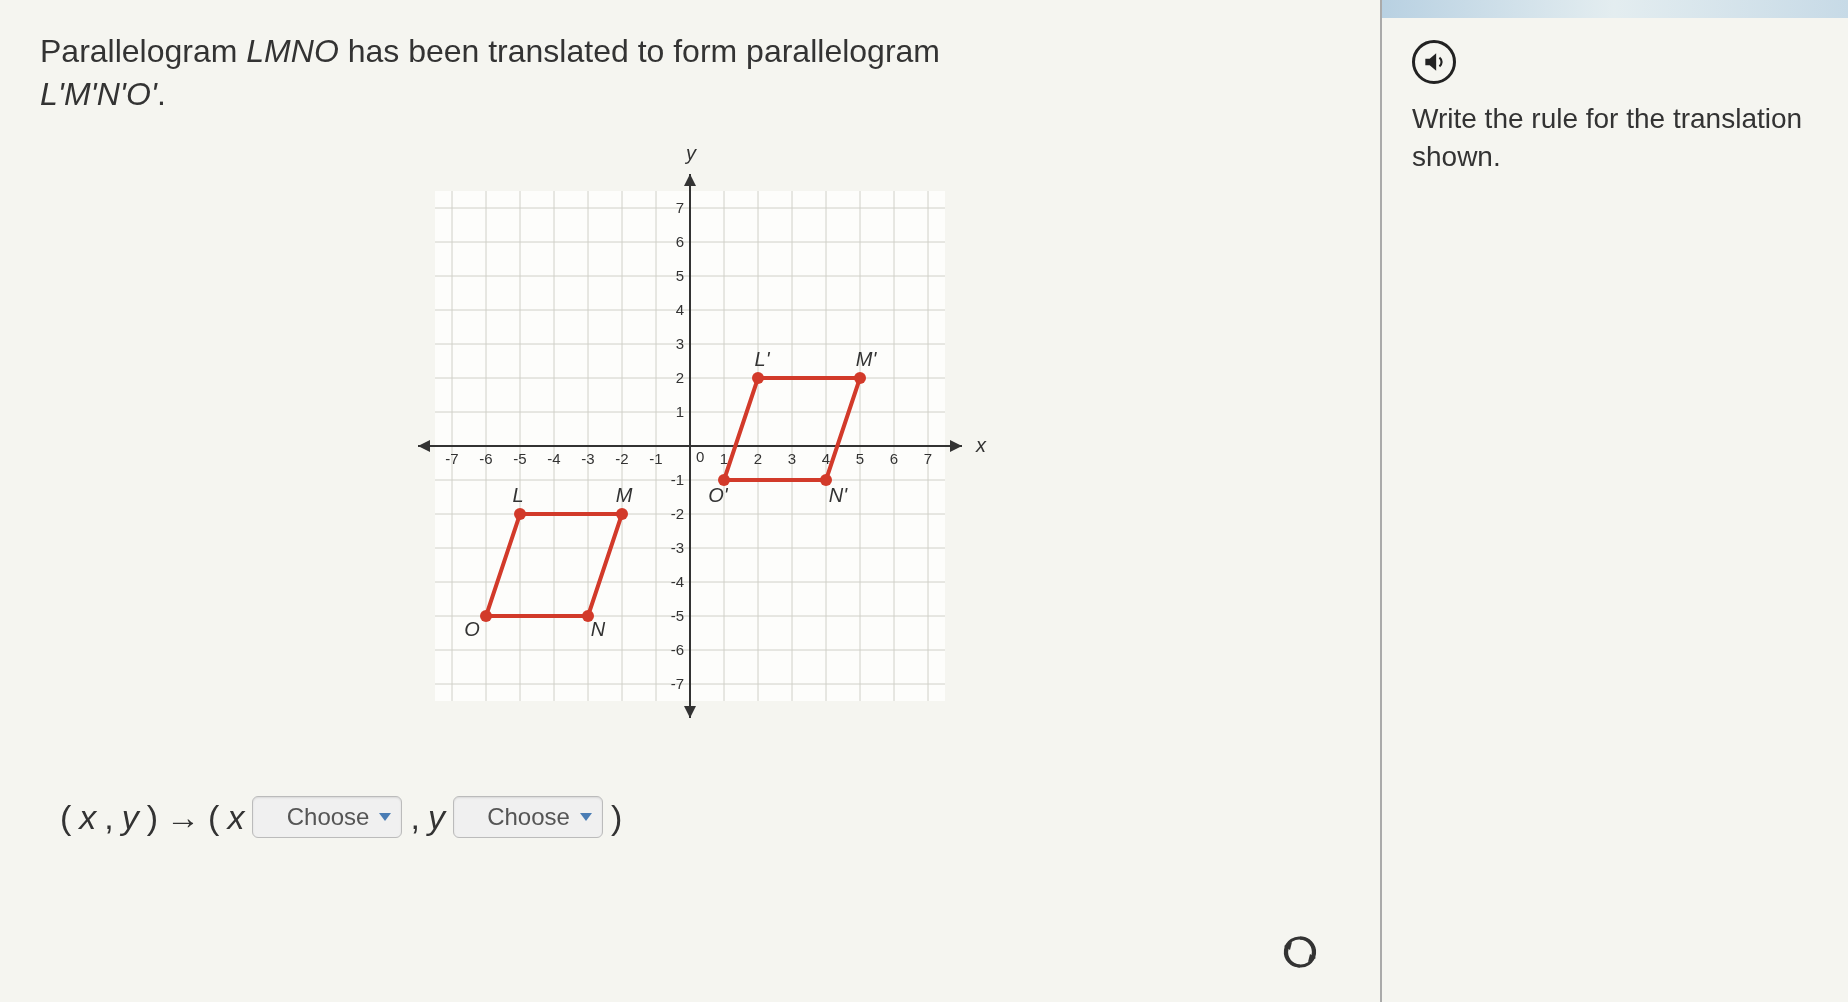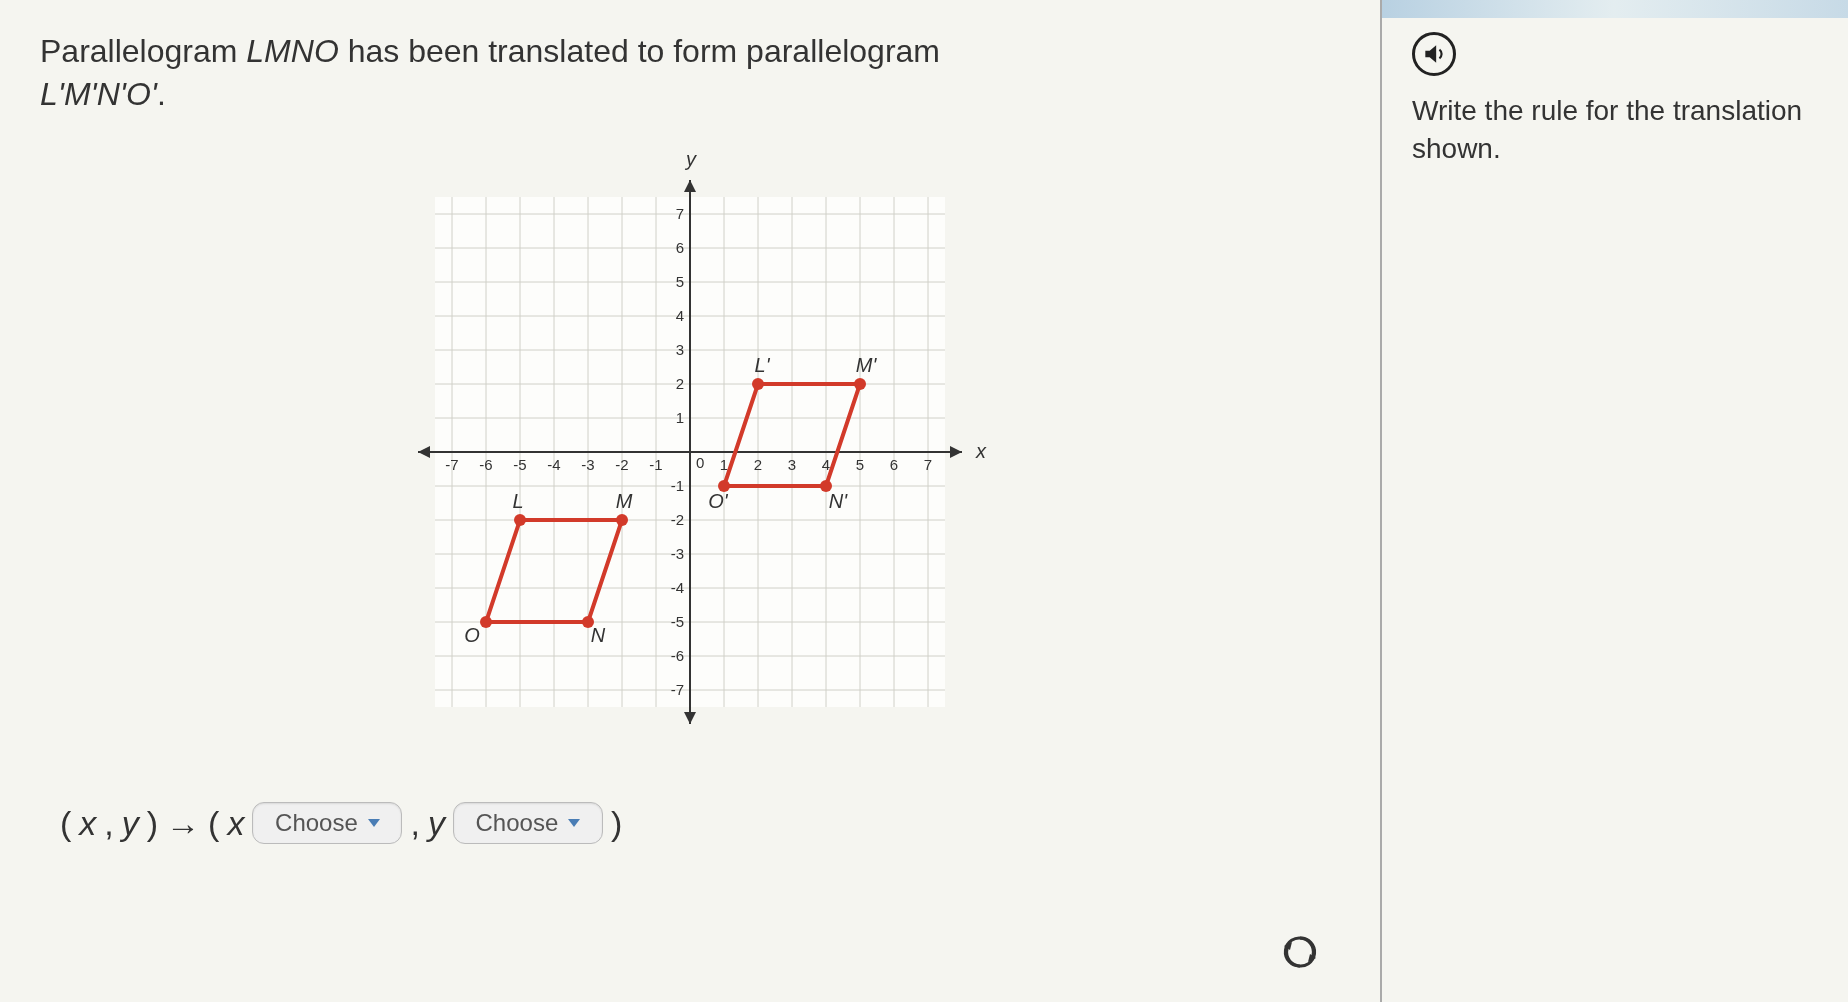--- a/index.html
+++ b/index.html
@@ -19,27 +19,27 @@
       height: 1002px;
       padding: 30px 40px;
     }
     .sidebar {
       position: absolute;
       left: 1380px;
       top: 0;
       width: 468px;
       height: 1002px;
       border-left: 2px solid #aaa;
-      padding: 32px 30px;
+      padding: 40px 30px;
     }
     .question-text {
       font-size: 32px;
       color: #333;
       line-height: 1.35;
-      margin-bottom: 26px;
+      margin-bottom: 20px;
     }
     .question-text i { font-style: italic; }
     .graph-wrap {
       width: 620px;
       height: 620px;
       margin: 10px auto 40px auto;
       position: relative;
     }
     .answer-row {
       font-size: 34px;
@@ -48,24 +48,24 @@
       display: flex;
       align-items: center;
       gap: 8px;
       margin-top: 30px;
       margin-left: 20px;
     }
     .answer-row .upright { font-style: normal; }
     .dropdown {
       display: inline-flex;
       align-items: center;
-      justify-content: center;
+      justify-content: flex-end;
       background: #f0f0f0;
       border: 1px solid #bbb;
-      border-radius: 12px;
+      border-radius: 6px;
       padding: 6px 10px;
       font-size: 24px;
       font-style: normal;
       color: #555;
       min-width: 150px;
       cursor: pointer;
       box-shadow: inset 0 1px 2px rgba(0,0,0,0.1);
     }
     .dropdown .caret {
       width: 0; height: 0;

